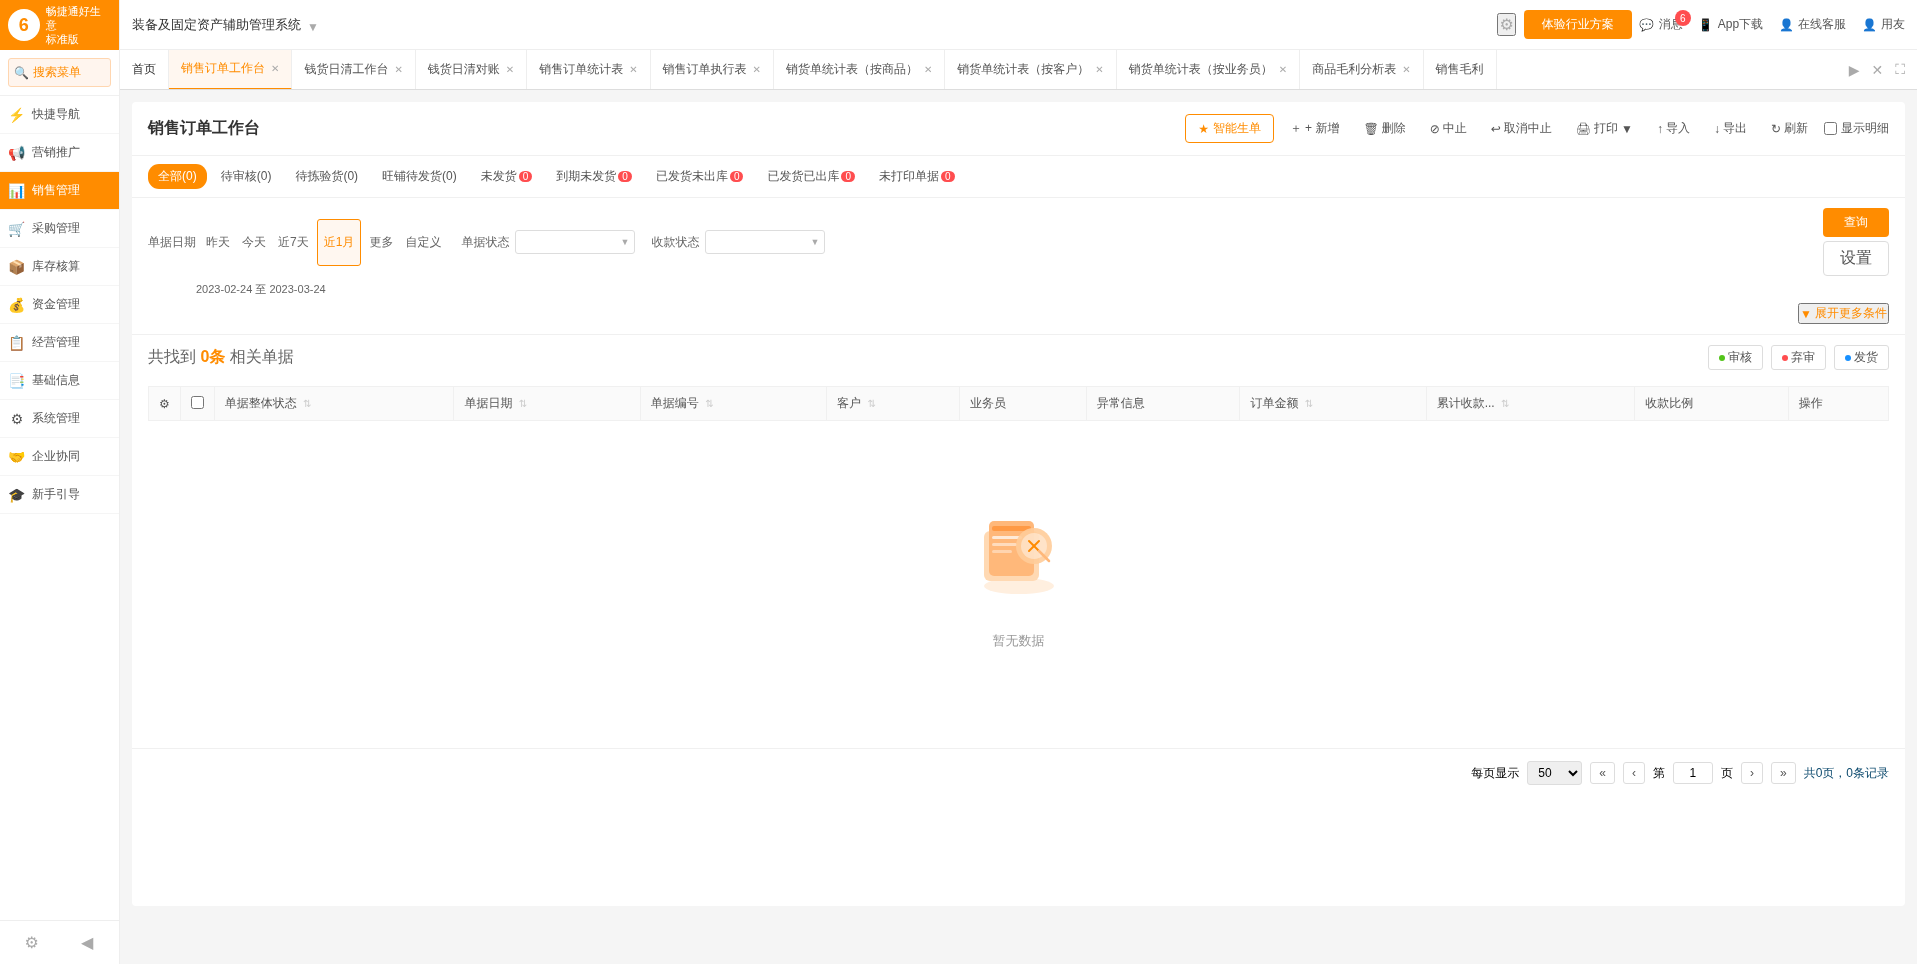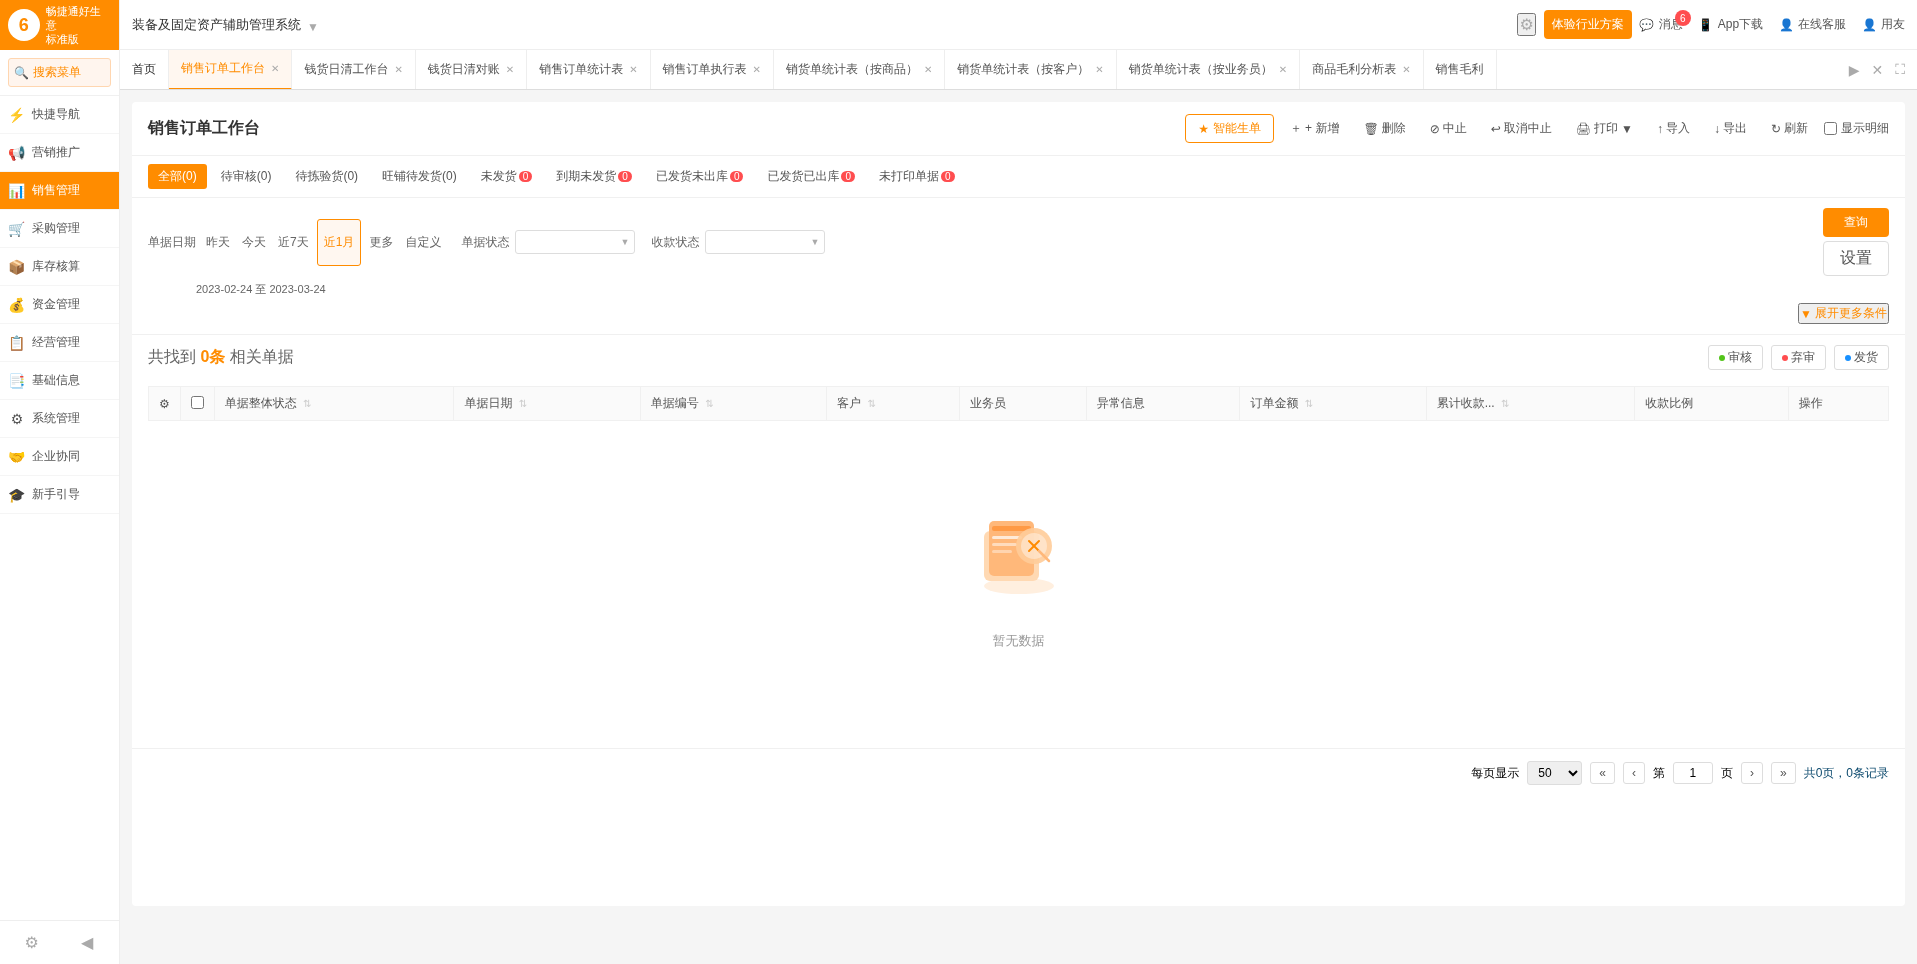--- a/index.html
+++ b/index.html
@@ -19,21 +19,21 @@
     .sidebar-bottom-btn { flex: 1; padding: 4px; background: none; border: none; cursor: pointer; font-size: 16px; color: #aaa; }
 
     
     .main { flex: 1; display: flex; flex-direction: column; overflow: hidden; }
 
     
     .topbar { height: 50px; background: #fff; border-bottom: 1px solid #eee; display: flex; align-items: center; padding: 0 12px; gap: 8px; }
     .topbar-title { font-size: 13px; color: #333; flex: 1; display: flex; align-items: flex-end; gap: 6px; }
     .topbar-dropdown { color: #aaa; font-size: 12px; }
     .topbar-settings { color: #aaa; font-size: 16px; cursor: pointer; }
-    .topbar-trial-btn { background: #ff8c00; color: #fff; border: none; padding: 6px 8px; border-radius: 4px; cursor: pointer; font-size: 12px; }
+    .topbar-trial-btn { background: #ff8c00; color: #fff; border: none; padding: 6px 18px; border-radius: 4px; cursor: pointer; font-size: 12px; }
     .topbar-right { display: flex; align-items: center; gap: 16px; margin-left: auto; }
     .topbar-right-item { display: flex; align-items: center; gap: 4px; color: #555; font-size: 12px; cursor: pointer; position: relative; }
     .badge { background: #ff4d4f; color: #fff; border-radius: 50%; width: 16px; height: 16px; font-size: 10px; display: flex; align-items: center; justify-content: center; position: absolute; top: -6px; right: -8px; }
 
     
     .tabbar { height: 40px; background: #fff; border-bottom: 1px solid #ddd; display: flex; align-items: center; overflow: hidden; }
     .tab-item { padding: 0 12px; height: 40px; display: flex; align-items: center; gap: 4px; cursor: pointer; font-size: 12px; color: #555; border-right: 1px solid #eee; white-space: nowrap; flex-shrink: 0; }
     .tab-item.home { background: #fff; color: #333; }
     .tab-item.active { background: #fff7f0; color: #ff8c00; border-bottom: 2px solid #ff8c00; }
     .tab-item .close-icon { color: #aaa; font-size: 10px; margin-left: 2px; }
@@ -51,21 +51,21 @@
     .ws-title { font-size: 16px; font-weight: bold; color: #333; }
     .ws-actions { display: flex; align-items: center; gap: 8px; }
     .btn-smart { background: #fff; border: 1px solid #ff8c00; color: #ff8c00; padding: 5px 12px; border-radius: 4px; cursor: pointer; font-size: 12px; display: flex; align-items: center; gap: 4px; }
     .btn-action { background: none; border: none; color: #555; cursor: pointer; font-size: 12px; display: flex; align-items: center; gap: 3px; padding: 5px 8px; }
     .btn-refresh { background: none; border: none; color: #555; cursor: pointer; font-size: 12px; display: flex; align-items: center; gap: 3px; padding: 5px 8px; }
     .checkbox-label { font-size: 12px; color: #555; display: flex; gap: 4px; }
 
     
     .sub-tabs { display: flex; align-items: center; padding: 8px 16px; border-bottom: 1px solid #f0f0f0; gap: 4px; flex-wrap: wrap; }
     .sub-tab { padding: 4px 10px; border-radius: 3px; cursor: pointer; font-size: 12px; color: #555; }
-    .sub-tab.active { background: #ff8c00; color: #fff; border-radius: 3px; }
+    .sub-tab.active { background: #ff8c00; color: #fff; border-radius: 11px; }
     .sub-tab .count-badge { background: #ff4d4f; color: #fff; border-radius: 8px; padding: 0 4px; font-size: 10px; margin-left: 2px; }
 
     
     .filter-area { padding: 10px 16px; border-bottom: 1px solid #f0f0f0; }
     .filter-row { display: flex; align-items: center; gap: 16px; flex-wrap: wrap; }
     .filter-item { display: flex; align-items: center; gap: 6px; }
     .filter-label { color: #666; font-size: 12px; white-space: nowrap; }
     .filter-date-options { display: flex; align-items: center; gap: 4px; }
     .date-opt { color: #666; font-size: 12px; cursor: pointer; padding: 2px 4px; }
     .date-opt.active { color: #ff8c00; background: #fff7f0; border-radius: 3px; padding: 14px 6px; border: 1px solid #ff8c00; }

